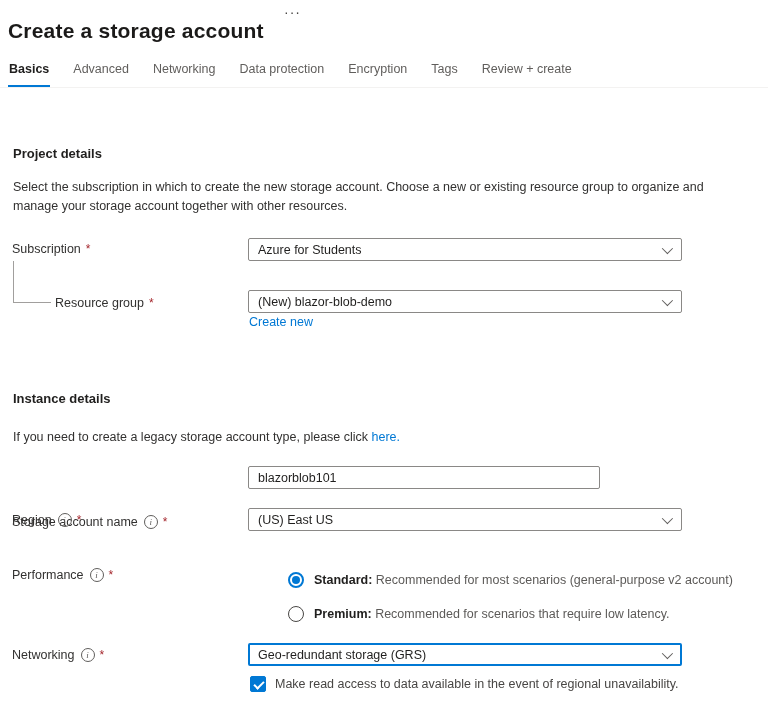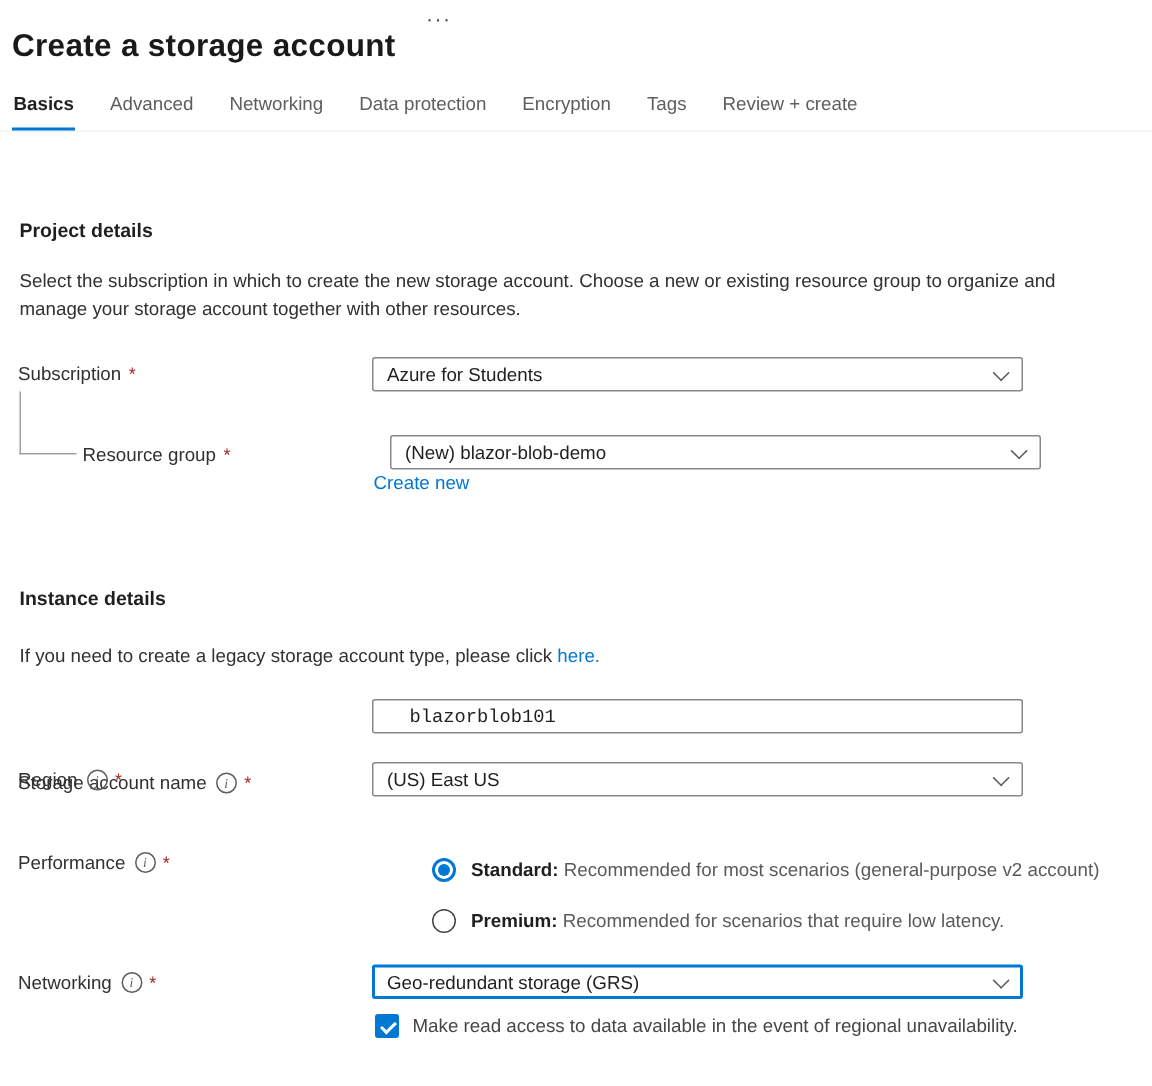--- a/index.html
+++ b/index.html
@@ -16,21 +16,21 @@
   .section-heading{position:absolute;left:13px;font-size:13px;font-weight:700;color:#201f1e;}
   .para{position:absolute;left:13px;font-size:12.5px;line-height:1.5;color:#323130;width:700px;}
 
   .field-label{position:absolute;left:12px;font-size:12.5px;color:#323130;display:flex;align-items:center;}
   .req{color:#a4262c;margin-left:5px;font-size:12px;}
   .info-icon{display:inline-flex;align-items:center;justify-content:center;width:12px;height:12px;border:1px solid #605e5c;border-radius:50%;color:#605e5c;font-size:9px;line-height:1;margin-left:6px;font-style:italic;font-family:"Liberation Serif",serif;cursor:default;}
 
   .control{position:absolute;left:248px;width:434px;height:23px;box-sizing:border-box;border:1px solid #8a8886;border-radius:2px;background:#fff;display:flex;align-items:center;justify-content:space-between;padding:0 9px;font-size:12.5px;color:#201f1e;cursor:pointer;}
   .control.focused{border:2px solid #0078d4;padding:0 8px;}
   .chevron{width:7px;height:7px;border-right:1.5px solid #605e5c;border-bottom:1.5px solid #605e5c;transform:rotate(45deg) translateY(-2px);margin-right:2px;flex:0 0 auto;}
-  input.textbox{position:absolute;left:248px;width:434px;height:23px;box-sizing:border-box;border:1px solid #8a8886;border-radius:2px;padding:0 24px;font-size:12.5px;color:#201f1e;font-family:Liberation Mono, monospace;outline:none;}
+  input.textbox{position:absolute;left:248px;width:352px;height:23px;box-sizing:border-box;border:1px solid #8a8886;border-radius:2px;padding:0 9px;font-size:12.5px;color:#201f1e;font-family:Liberation Sans, sans-serif;outline:none;}
 
   .connector{position:absolute;left:13px;top:261px;width:37px;height:41px;border-left:1px solid #a19f9d;border-bottom:1px solid #a19f9d;}
   .link{color:#0078d4;font-size:12.5px;cursor:pointer;text-decoration:none;}
   .create-new{position:absolute;left:249px;top:315px;}
 
   .radio-row{position:absolute;left:252px;display:flex;align-items:center;gap:10px;cursor:pointer;margin-left:36px;}
   .radio{width:16px;height:16px;border-radius:50%;box-sizing:border-box;flex:0 0 auto;}
   .radio.selected{border:2px solid #0078d4;position:relative;}
   .radio.selected::after{content:"";position:absolute;left:2px;top:2px;width:8px;height:8px;border-radius:50%;background:#0078d4;}
   .radio.unselected{border:1px solid #484644;}
@@ -71,21 +71,21 @@
   <div class="control" style="top:238px;gap:20px;">
     <span>Azure for Students</span>
     <span class="chevron"></span>
   </div>
 
   <div class="connector"></div>
   <div class="field-label" style="left:55px;top:296px;">
     <span>Resource group</span>
     <span class="req">*</span>
   </div>
-  <div class="control" style="top:290px;margin-left:12px;">
+  <div class="control" style="top:290px;">
     <span>(New) blazor-blob-demo</span>
     <span class="chevron"></span>
   </div>
   <a class="link create-new">Create new</a>
 
   <div class="section-heading" style="top:391px;">Instance details</div>
 
   <p class="para" style="top:428px;margin:0;"><span>If you need to create a legacy storage account type, please click </span><a class="link">here.</a></p>
 
   <div class="field-label" style="top:471px;margin-top:44px;">

